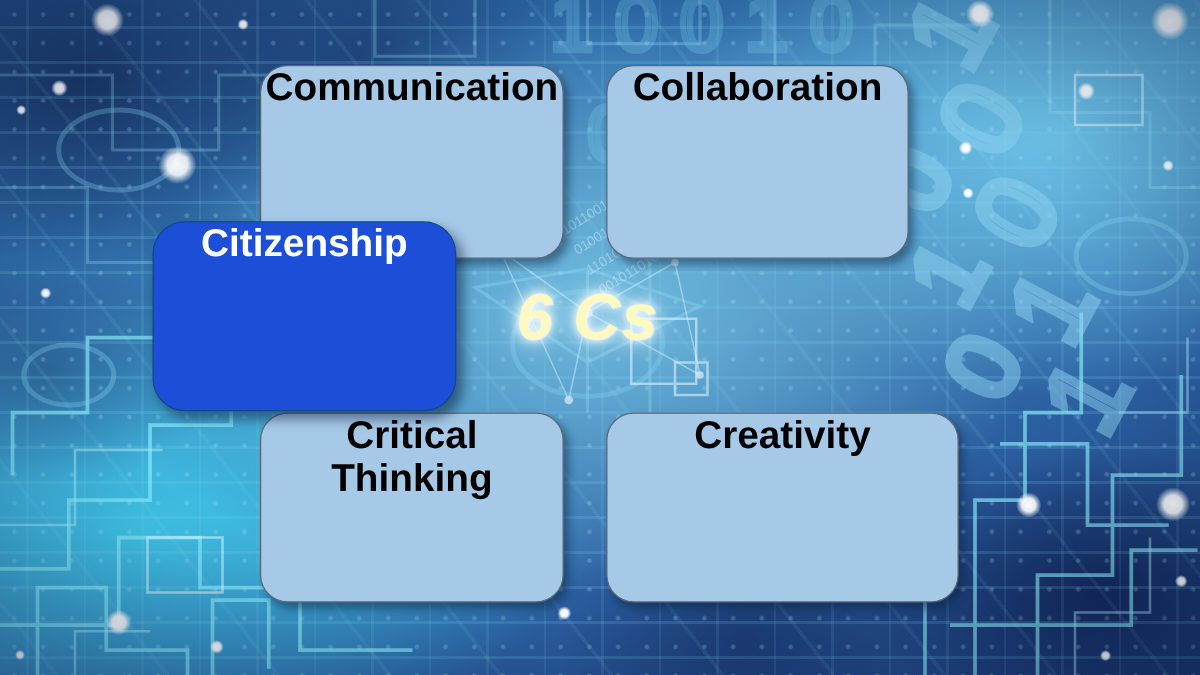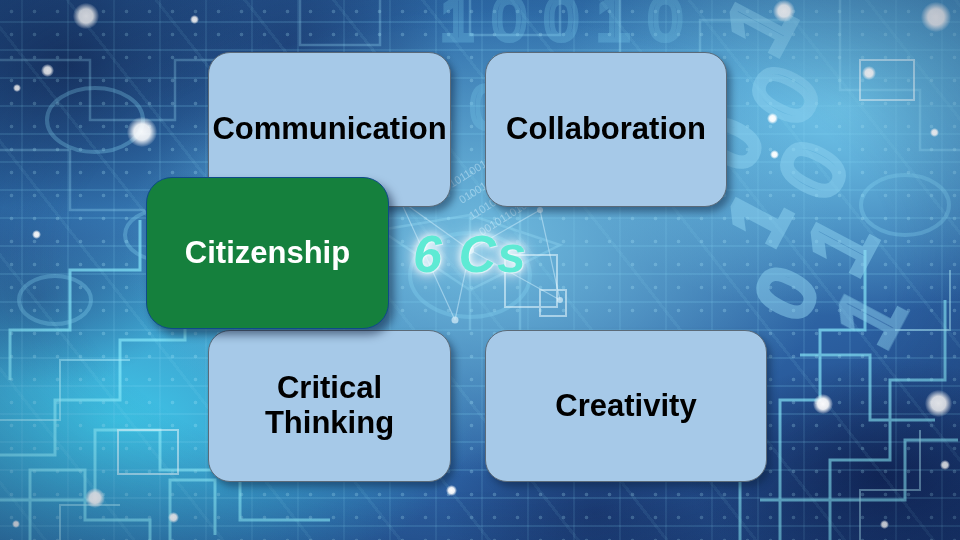--- a/index.html
+++ b/index.html
@@ -98,55 +98,53 @@
 
   
   .center-label {
     position: absolute;
     left: 392px; top: 224px;
     width: 156px;
     text-align: center;
     font-size: 52px;
     font-weight: bold;
     font-style: italic;
-    color: #5eead4;
+    color: #fef9c3;
     letter-spacing: 1px;
     text-shadow:
       0 0 7px rgba(255,255,255,0.95),
       0 0 14px rgba(255,255,255,0.85),
       0 0 22px rgba(220,245,255,0.7),
       1px 1px 0 rgba(255,255,255,0.5);
     white-space: nowrap;
   }
 
   
   .c-box {
     position: absolute;
     box-sizing: border-box;
     display: flex;
-    align-items: center;
     justify-content: center;
     text-align: center;
     border-radius: 22px;
     font-size: 31px;
     font-weight: bold;
     line-height: 1.12;
     color: #000000;
     background: #a6c9e8;
     border: 1px solid #5b6a78;
     box-shadow: 4px 5px 7px rgba(10,30,60,0.45);
     padding: 0 10px;
   }
   .c-box.accent {
-    background: #15803d;
+    background: #1d4ed8;
     color: #ffffff;
     border: 1px solid #0e4a88;
     border-radius: 26px;
     box-shadow: 5px 6px 9px rgba(5,20,50,0.5);
-    margin-left: 24px;
   }
 
   
   #box-communication   { left: 208px; top:  52px; width: 243px; height: 155px; }
   #box-collaboration   { left: 485px; top:  52px; width: 242px; height: 155px; }
   #box-character       { left: 570px; top: 177px; width: 255px; height: 163px; }
   #box-citizenship     { left: 122px; top: 177px; width: 243px; height: 152px; z-index: 6; }
   #box-critical        { left: 208px; top: 330px; width: 243px; height: 152px; }
   #box-creativity      { left: 485px; top: 330px; width: 282px; height: 152px; }
 

